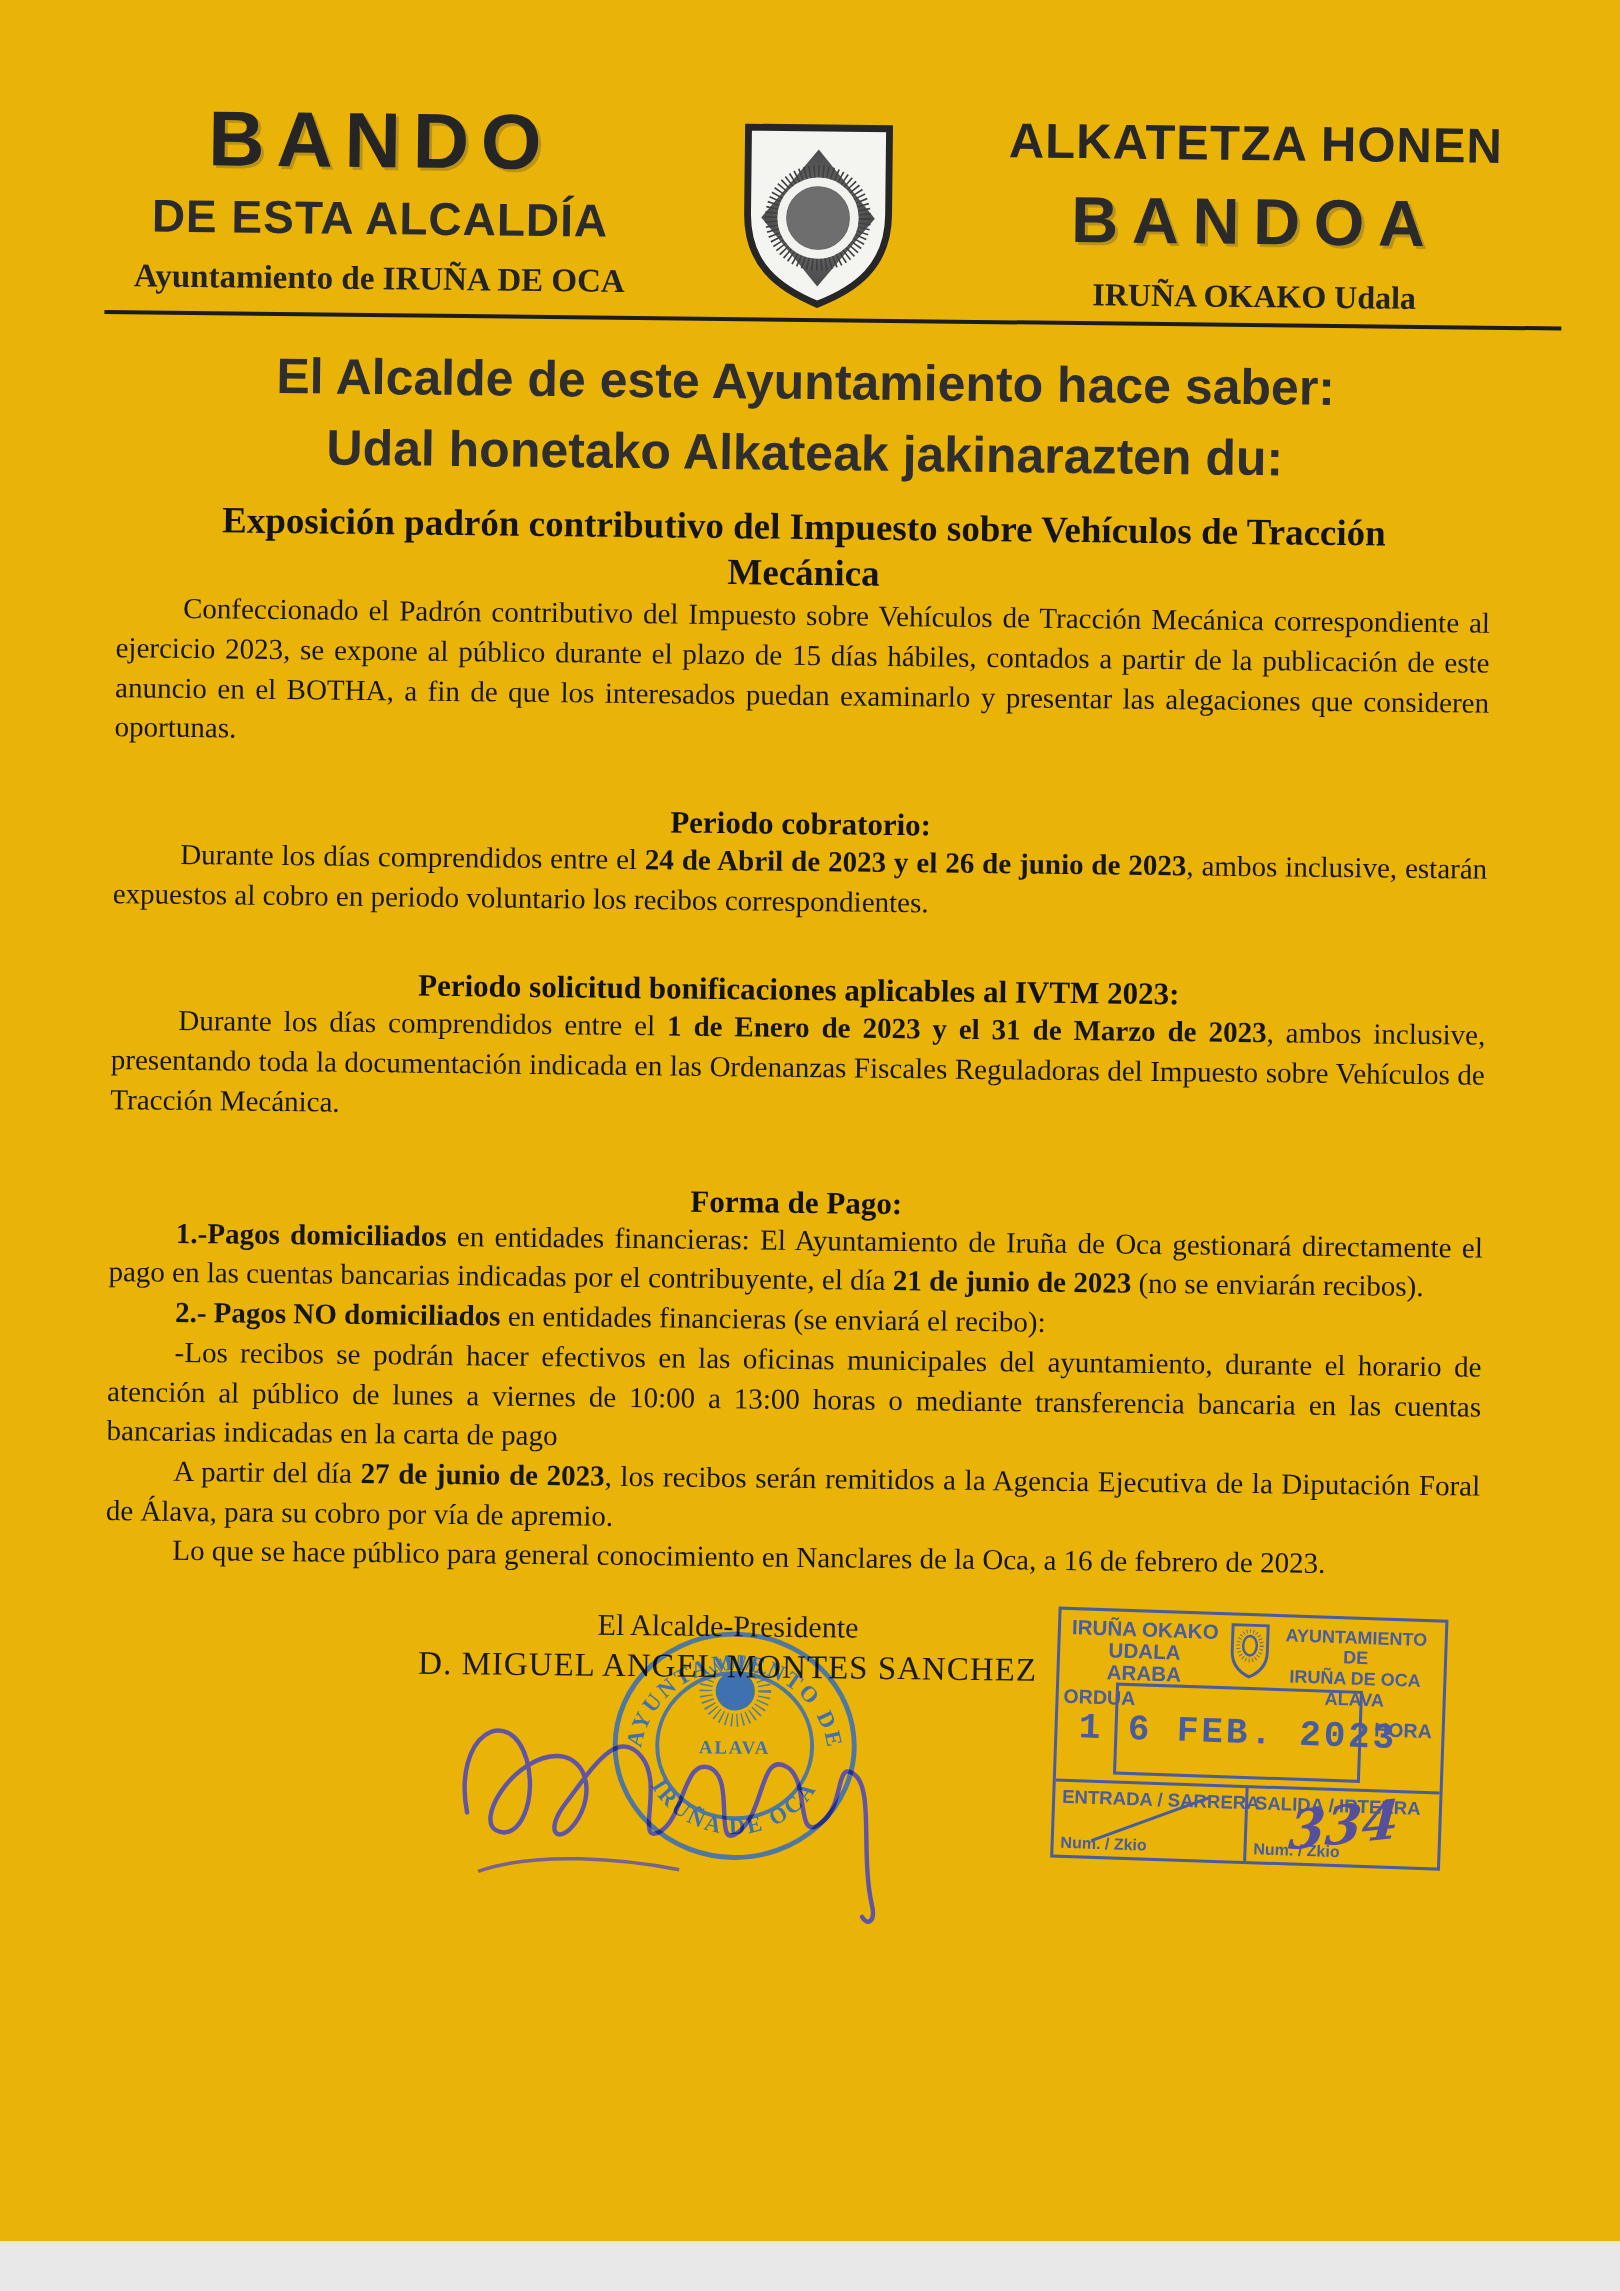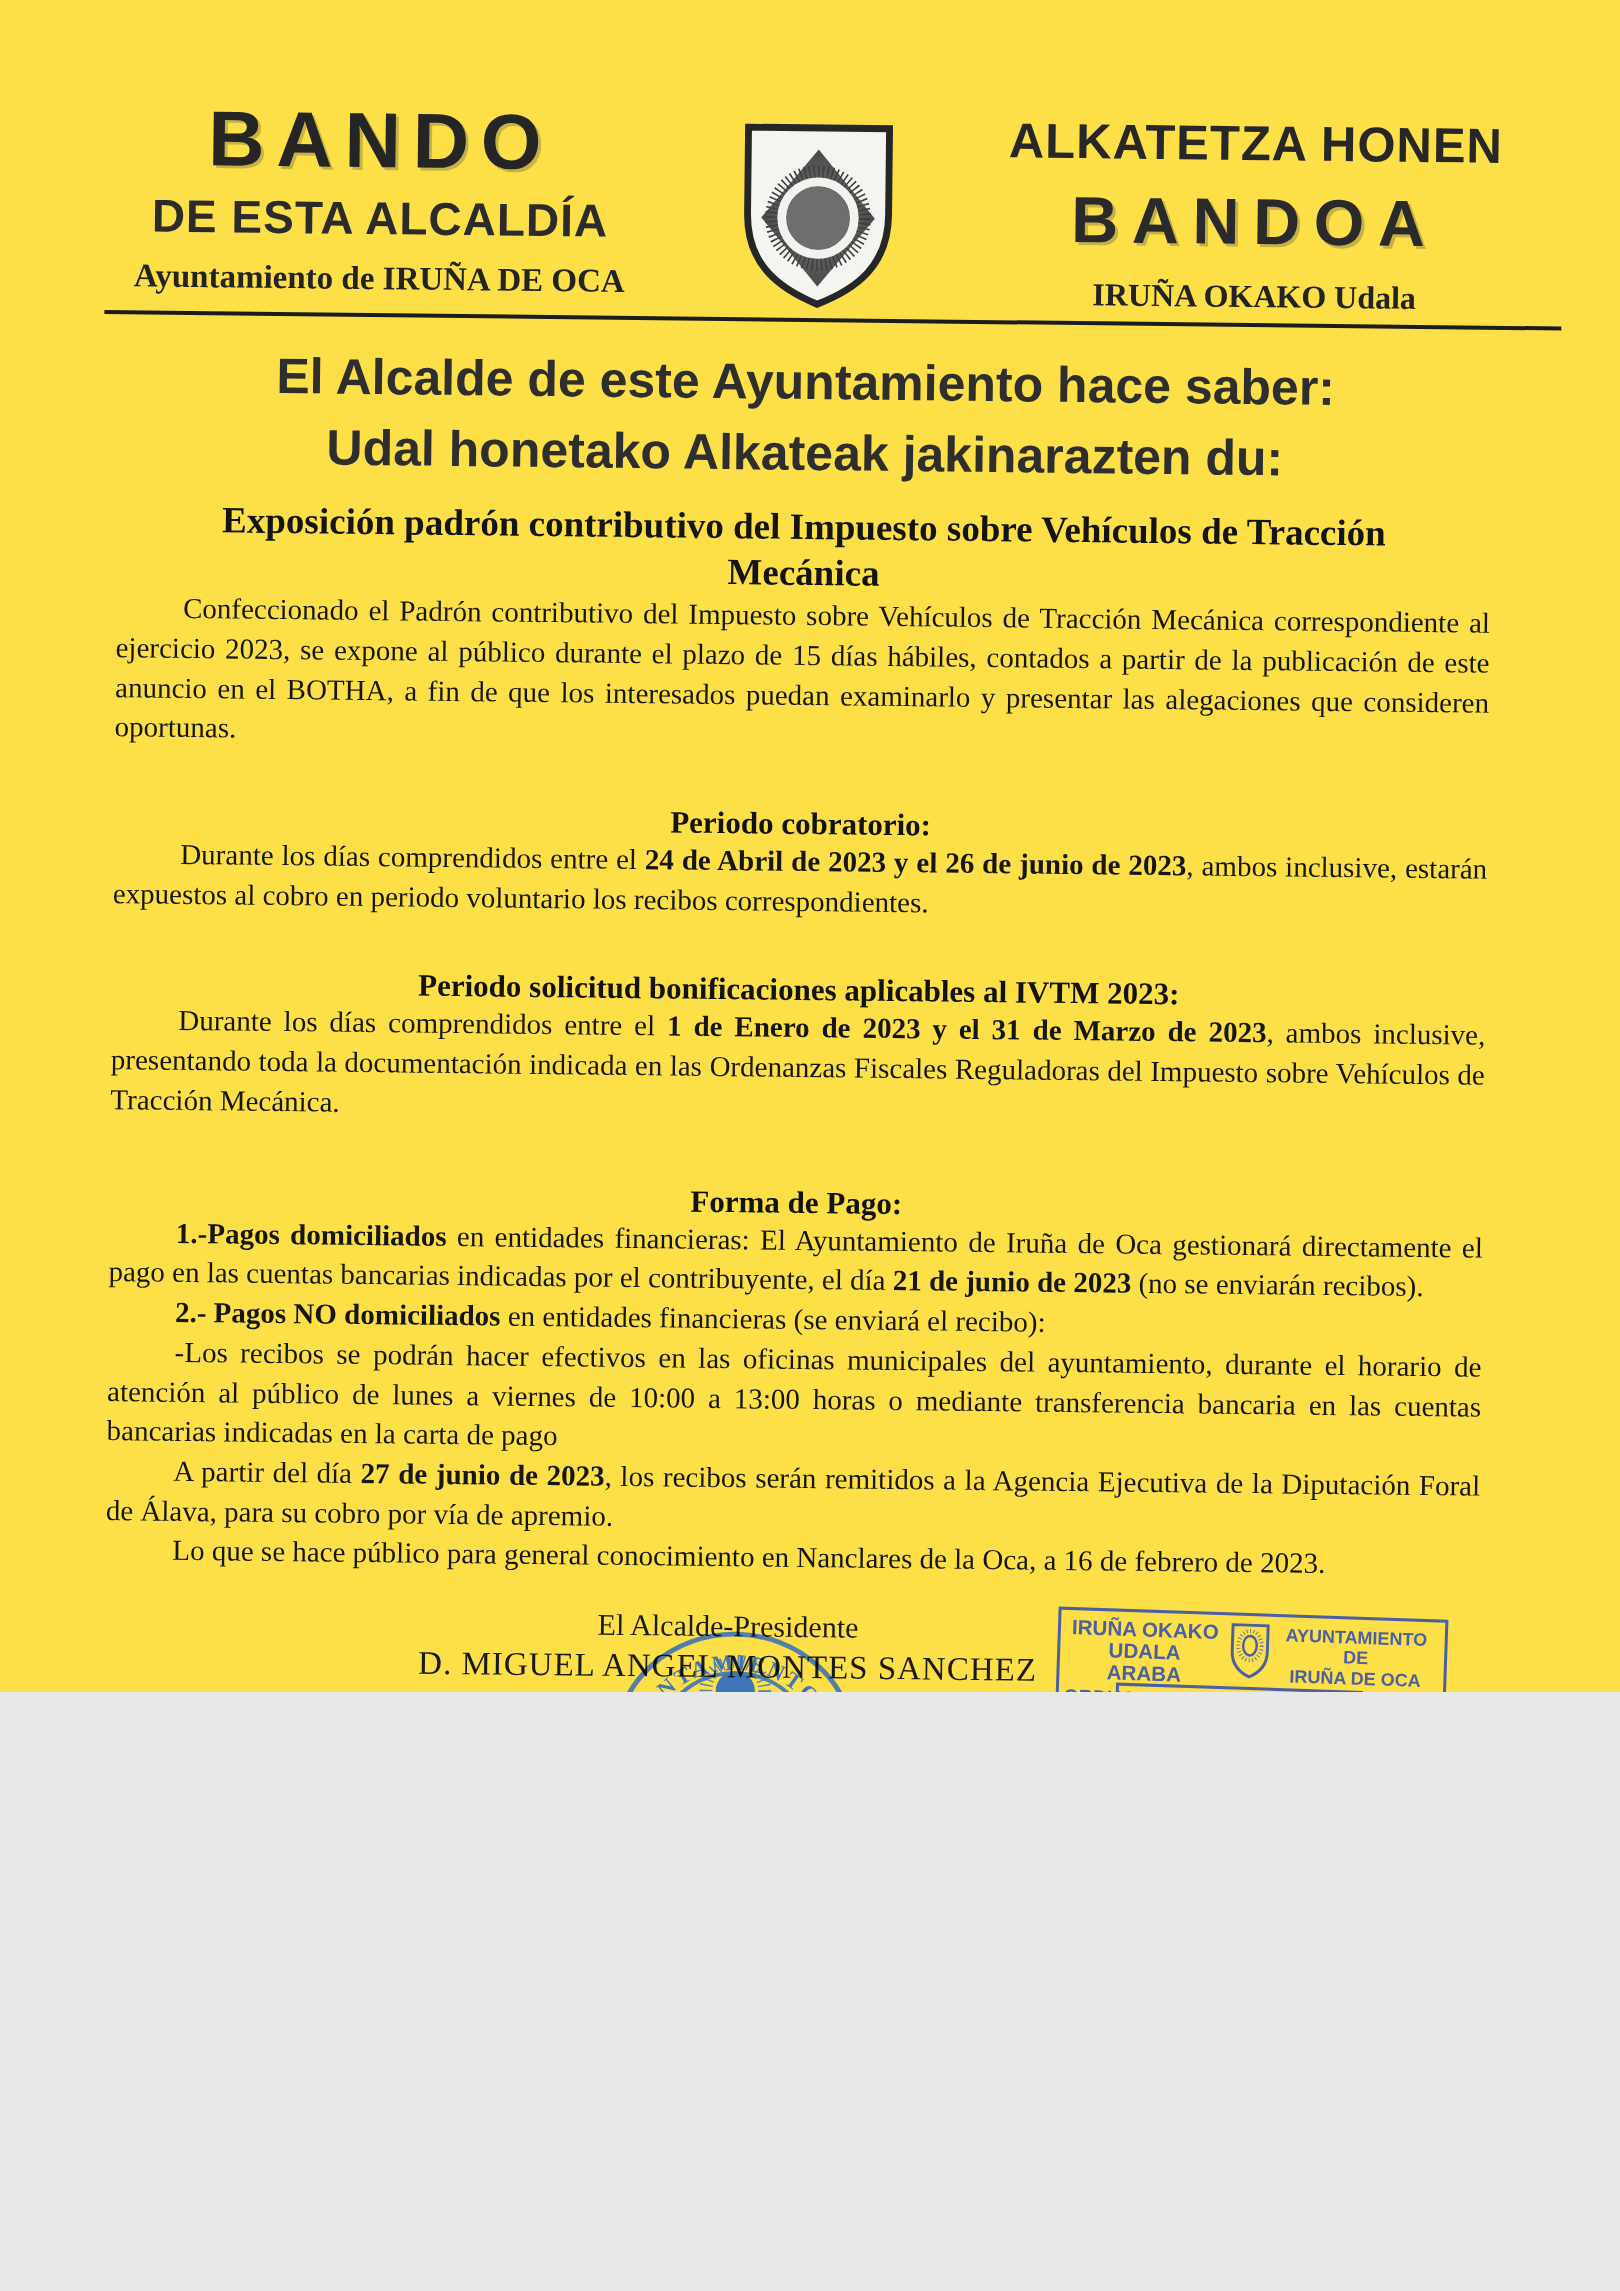--- a/index.html
+++ b/index.html
@@ -1,19 +1,19 @@
 <!DOCTYPE html>
 <html><head>
 <meta charset="utf-8">
 <style>
   html,body{margin:0;padding:0;background:#e8e8e8;}
   .page{
     position:relative;
-    width:1620px;height:1692px;
-    background:#fde047;
+    width:1620px;height:2241px;
+    background:#eab308;
     overflow:hidden;
     font-family:"Liberation Serif", serif;
     color:#1e1e1e;
   }
   .doc{
     position:absolute;inset:0;
     transform:rotate(0.65deg);
     transform-origin:50% 0;
   }
 

